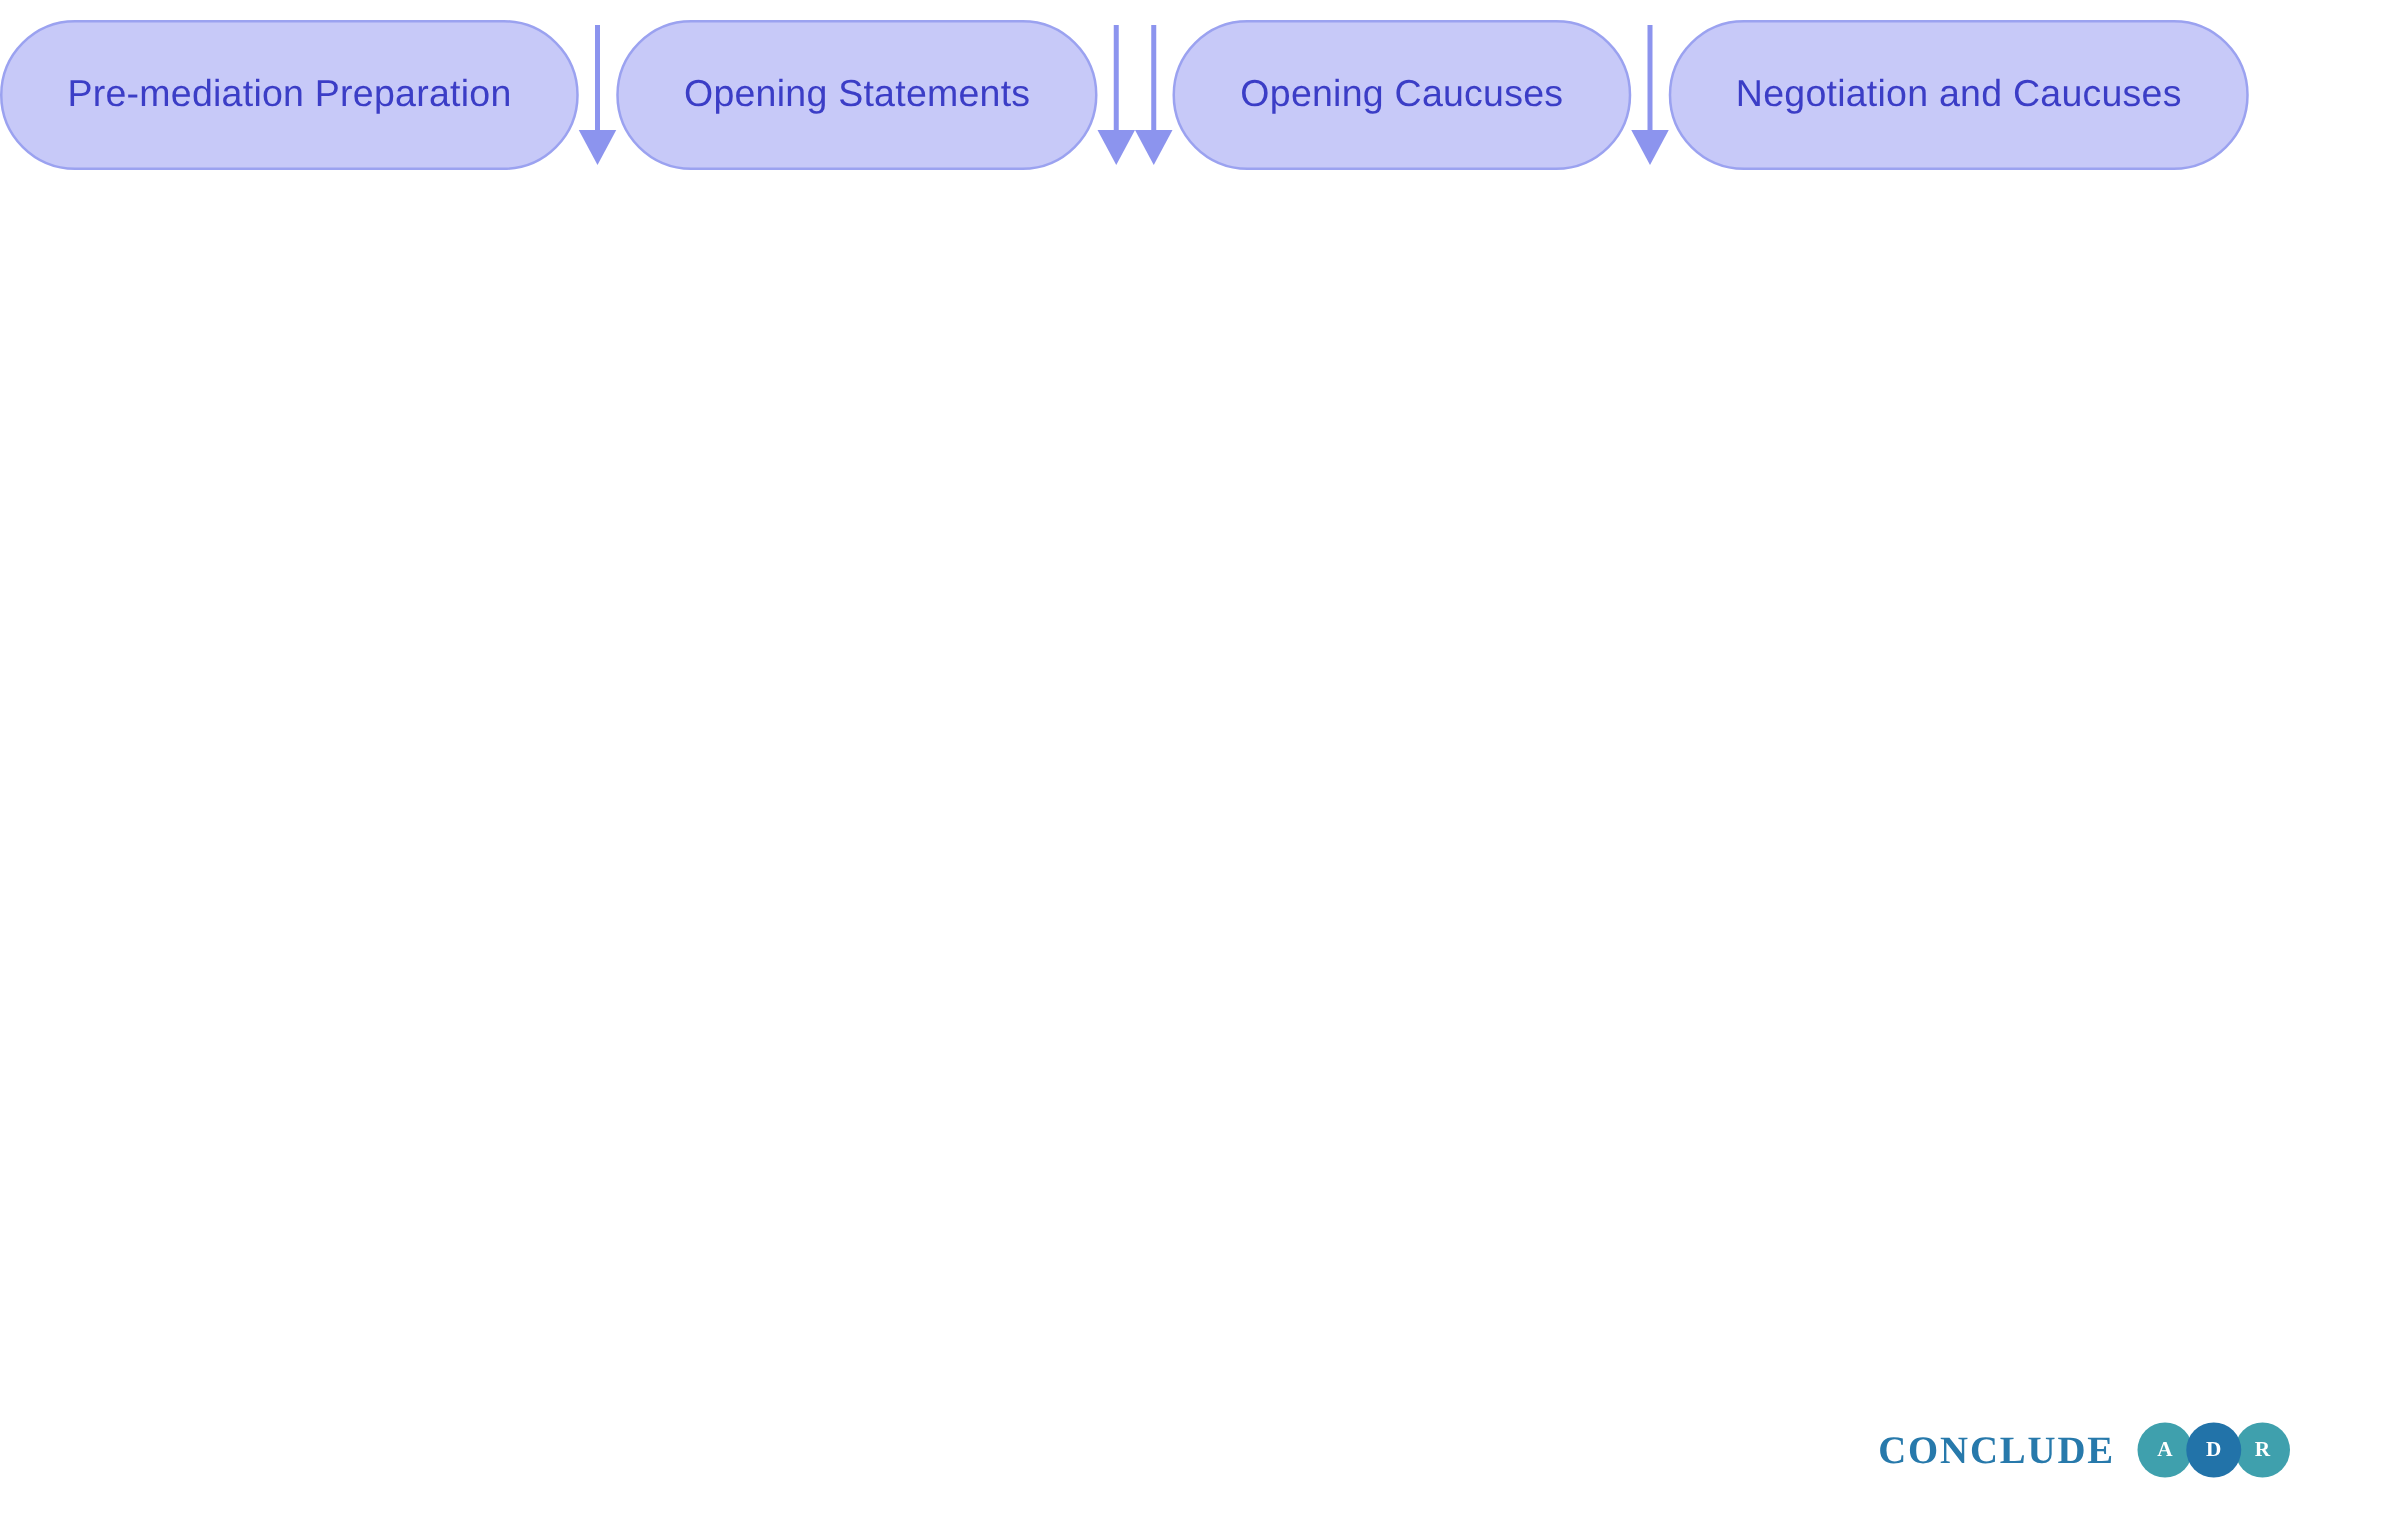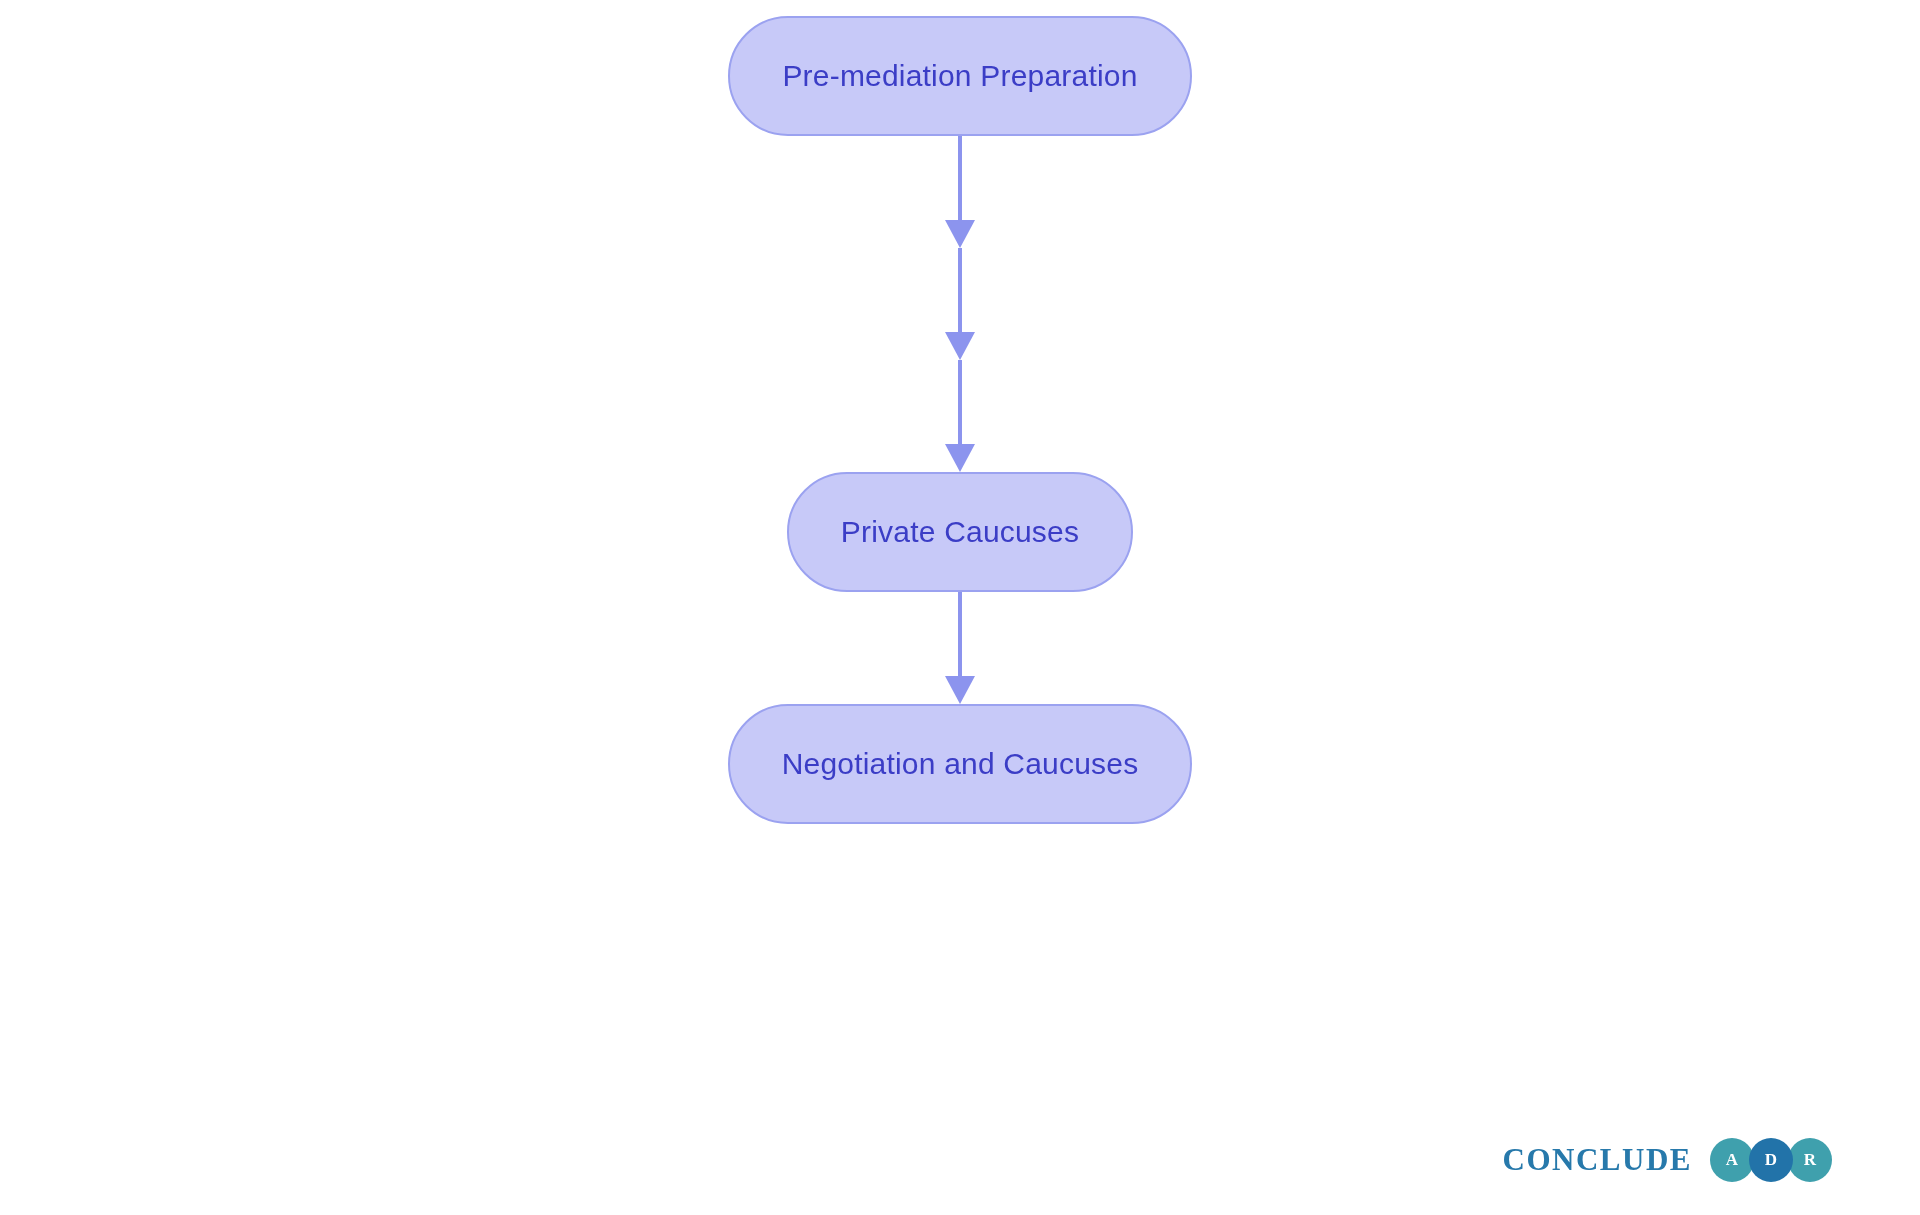--- a/index.html
+++ b/index.html
@@ -21,21 +21,21 @@
     background: var(--background);
     overflow: hidden;
     font-family: "Liberation Sans", sans-serif;
   }
   .flow {
     position: absolute;
     top: 16px;
     left: 0;
     width: 100%;
     display: flex;
-    flex-direction: column;
+    flex-direction: row;
     align-items: center;
   }
   .node {
     height: 120px;
     min-width: 300px;
     padding: 0 52px;
     border-radius: 60px;
     background: var(--node-fill);
     border: 2px solid var(--node-border);
     display: flex;
@@ -113,34 +113,37 @@
 
     <div class="node">
       <span>Pre-mediation Preparation</span>
     </div>
 
     <div class="arrow">
       <div class="shaft"></div>
       <div class="head"></div>
     </div>
 
+    <div class="node">
+      <span>Opening Statements</span>
+    </div>
 
     <div class="arrow">
       <div class="shaft"></div>
       <div class="head"></div>
     </div>
 
 
     <div class="arrow">
       <div class="shaft"></div>
       <div class="head"></div>
     </div>
 
     <div class="node">
-      <span>Private Caucuses</span>
+      <span>Opening Caucuses</span>
     </div>
 
     <div class="arrow">
       <div class="shaft"></div>
       <div class="head"></div>
     </div>
 
     <div class="node">
       <span>Negotiation and Caucuses</span>
     </div>

